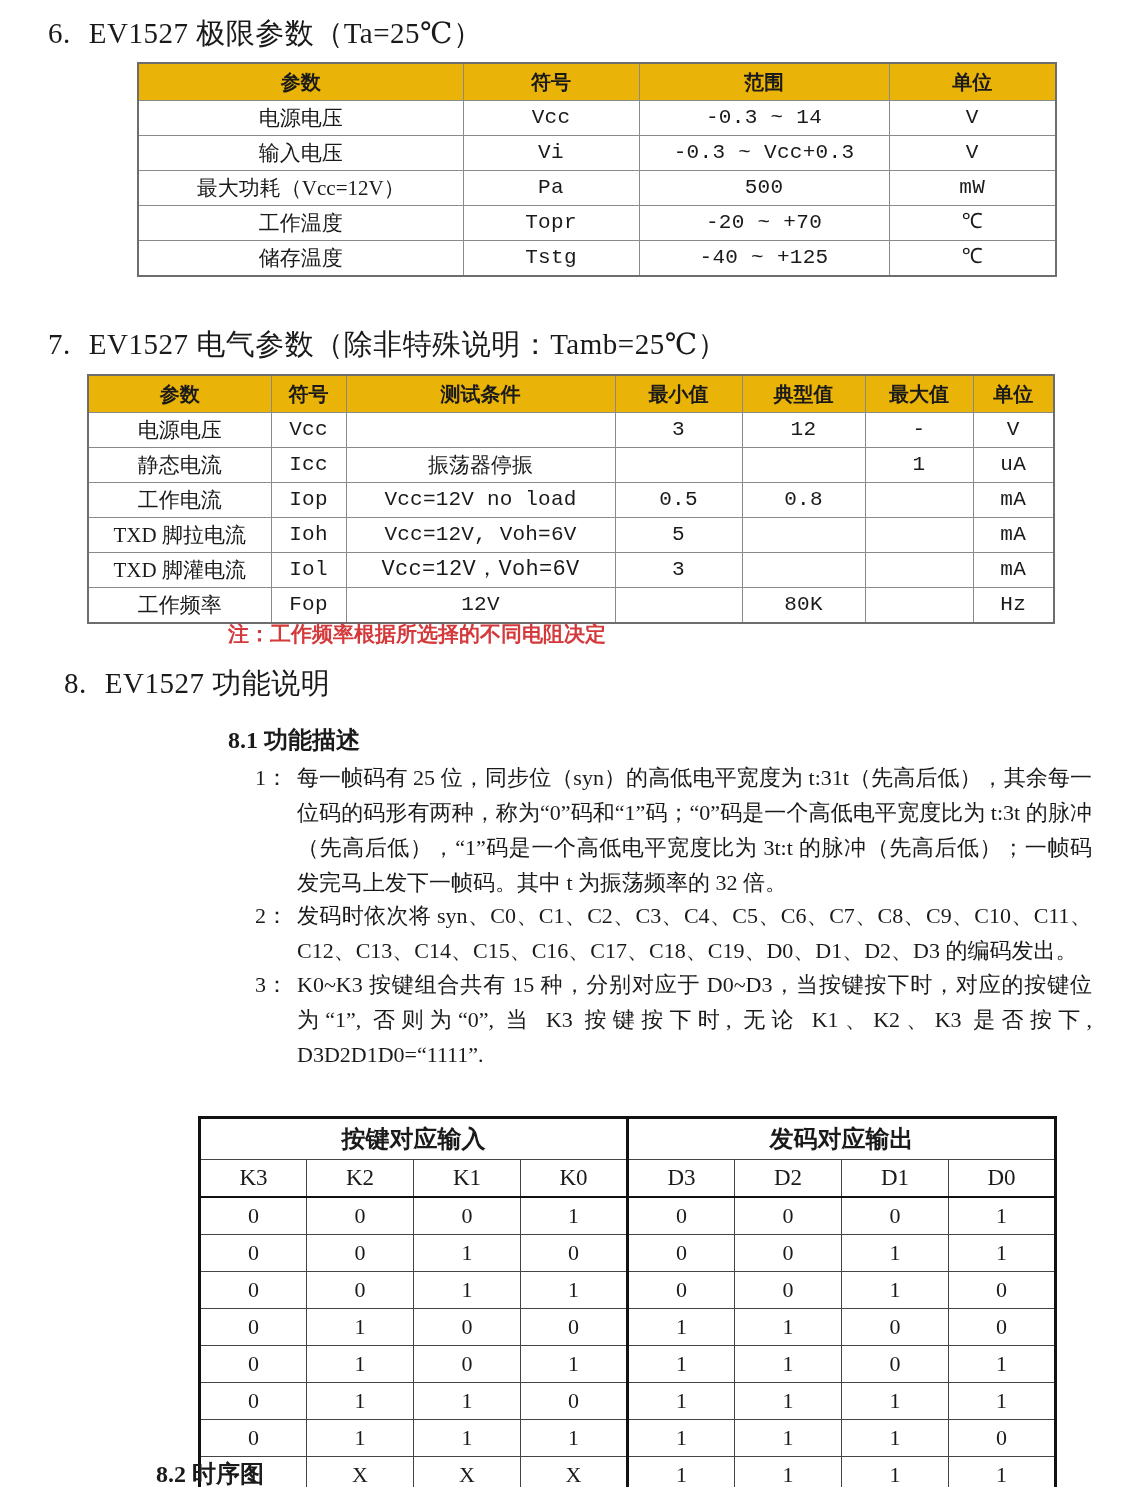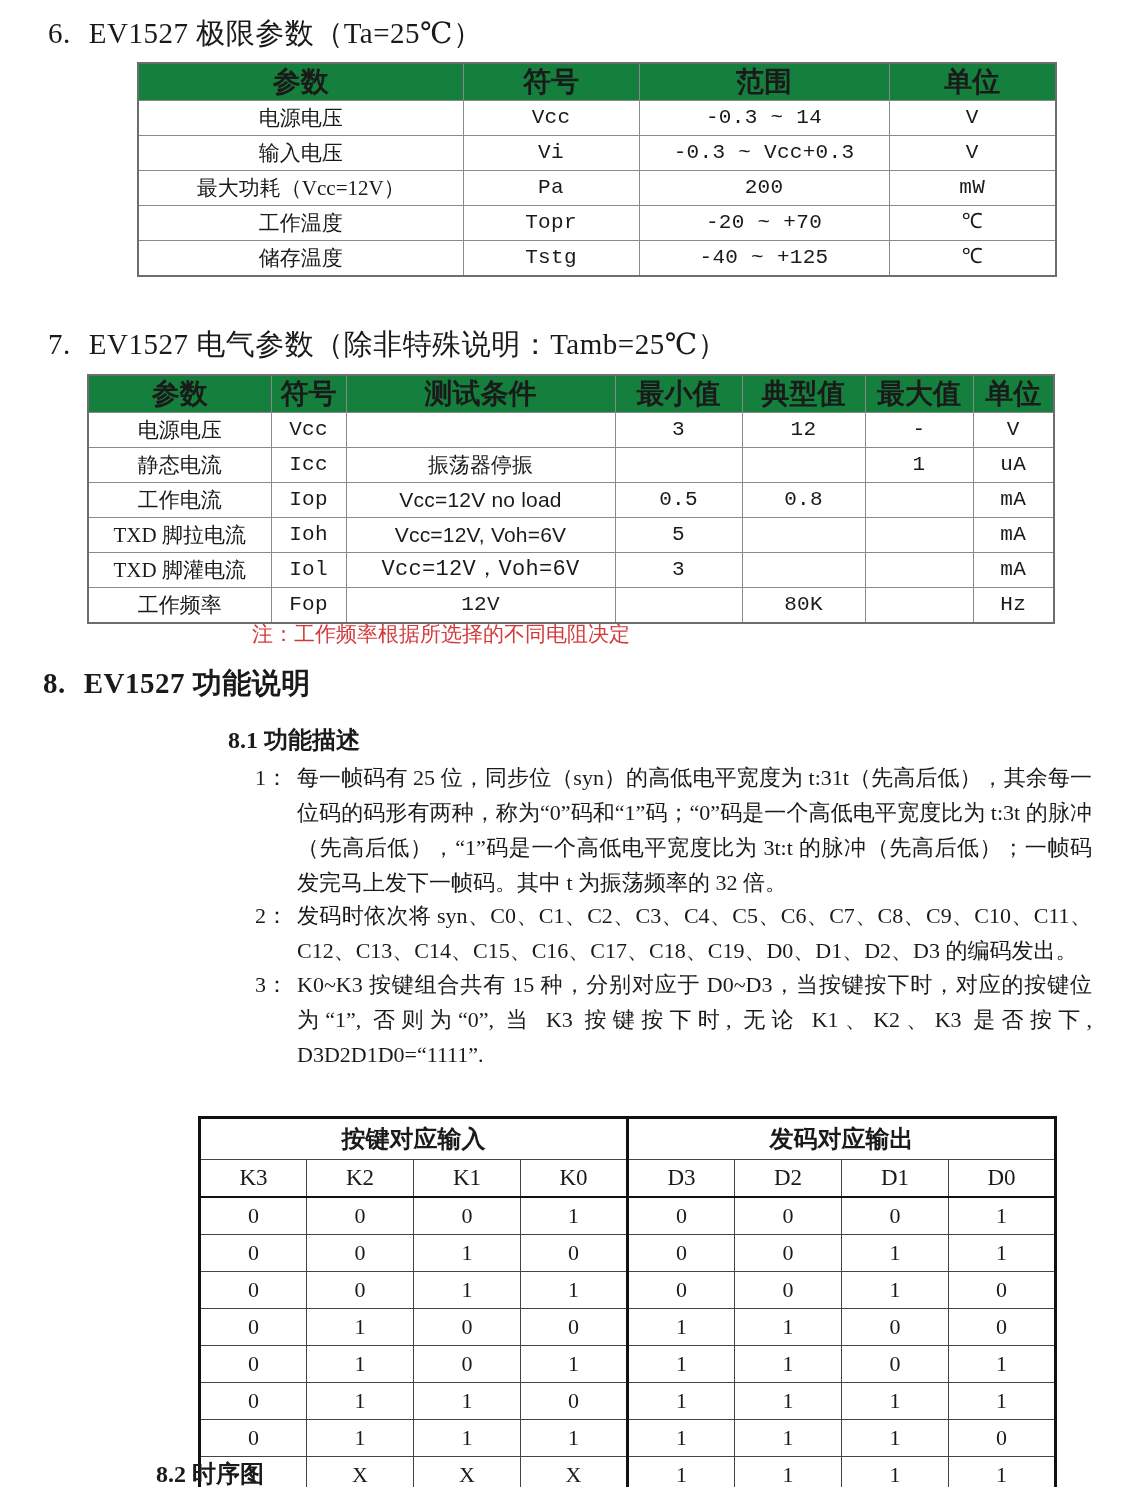--- a/index.html
+++ b/index.html
@@ -54,34 +54,34 @@
     border: 1px solid #8a8a8a;
     text-align: center;
     vertical-align: middle;
     font-size: 21px;
     padding: 0;
     height: 34px;
     line-height: 34px;
     white-space: nowrap;
   }
   .tbl1 .hd, .tbl2 .hd {
-    background: #15803d;
+    background: #eab308;
     font-weight: bold;
-    font-size: 28px;
+    font-size: 20px;
     height: 36px;
     line-height: 36px;
     margin-top: 16px;
   }
   .mono {
     font-family: "Liberation Mono", "DejaVu Sans Mono", monospace;
     font-size: 19px;
     letter-spacing: 0.3px;
   }
   .mono-s {
-    font-family: Liberation Sans, sans-serif;
+    font-family: Liberation Mono, monospace;
     font-size: 17px;
     letter-spacing: 0.2px;
   }
   .cellcn { font-size: 21px; }
   .lft { text-align: left; padding-left: 10px; }
 
   
   .note {
     color: #d4393c;
     font-size: 21px;
@@ -168,21 +168,21 @@
       </tr>
       <tr>
         <td class="cellcn">输入电压</td>
         <td class="mono">Vi</td>
         <td class="mono">-0.3 ~ Vcc+0.3</td>
         <td class="mono">V</td>
       </tr>
       <tr>
         <td class="cellcn">最大功耗（Vcc=12V）</td>
         <td class="mono">Pa</td>
-        <td class="mono">200</td>
+        <td class="mono">500</td>
         <td class="mono">mW</td>
       </tr>
       <tr>
         <td class="cellcn">工作温度</td>
         <td class="mono">Topr</td>
         <td class="mono">-20 ~ +70</td>
         <td class="mono">℃</td>
       </tr>
       <tr>
         <td class="cellcn">储存温度</td>
@@ -267,23 +267,23 @@
         <td class="mono">Fop</td>
         <td class="mono">12V</td>
         <td class="mono"></td>
         <td class="mono">80K</td>
         <td class="mono"></td>
         <td class="mono">Hz</td>
       </tr>
     </tbody>
   </table>
 
-  <div class="abs note" style="left:252px; top:620px;">注：工作频率根据所选择的不同电阻决定</div>
-
-  <div class="abs h1" style="left:43px; top:664px;font-weight:bold;">
+  <div class="abs note" style="left:228px; top:620px;font-weight:bold;">注：工作频率根据所选择的不同电阻决定</div>
+
+  <div class="abs h1" style="left:64px; top:664px;">
     <span class="num">8.</span><span class="cn">EV1527 功能说明</span>
   </div>
 
   <div class="abs h2" style="left:222px; top:718px;">
     <span>8.1</span>
     <span>功能描述</span>
   </div>
 
   <div class="abs para hang" style="left:255px; top:760px; width:795px;">
     <span class="lbl">1：</span><span>每一帧码有 25 位，同步位（syn）的高低电平宽度为 t:31t（先高后低），其余每一位码的码形有两种，称为“0”码和“1”码；“0”码是一个高低电平宽度比为 t:3t 的脉冲（先高后低），“1”码是一个高低电平宽度比为 3t:t 的脉冲（先高后低）；一帧码发完马上发下一帧码。其中 t 为振荡频率的 32 倍。</span>

